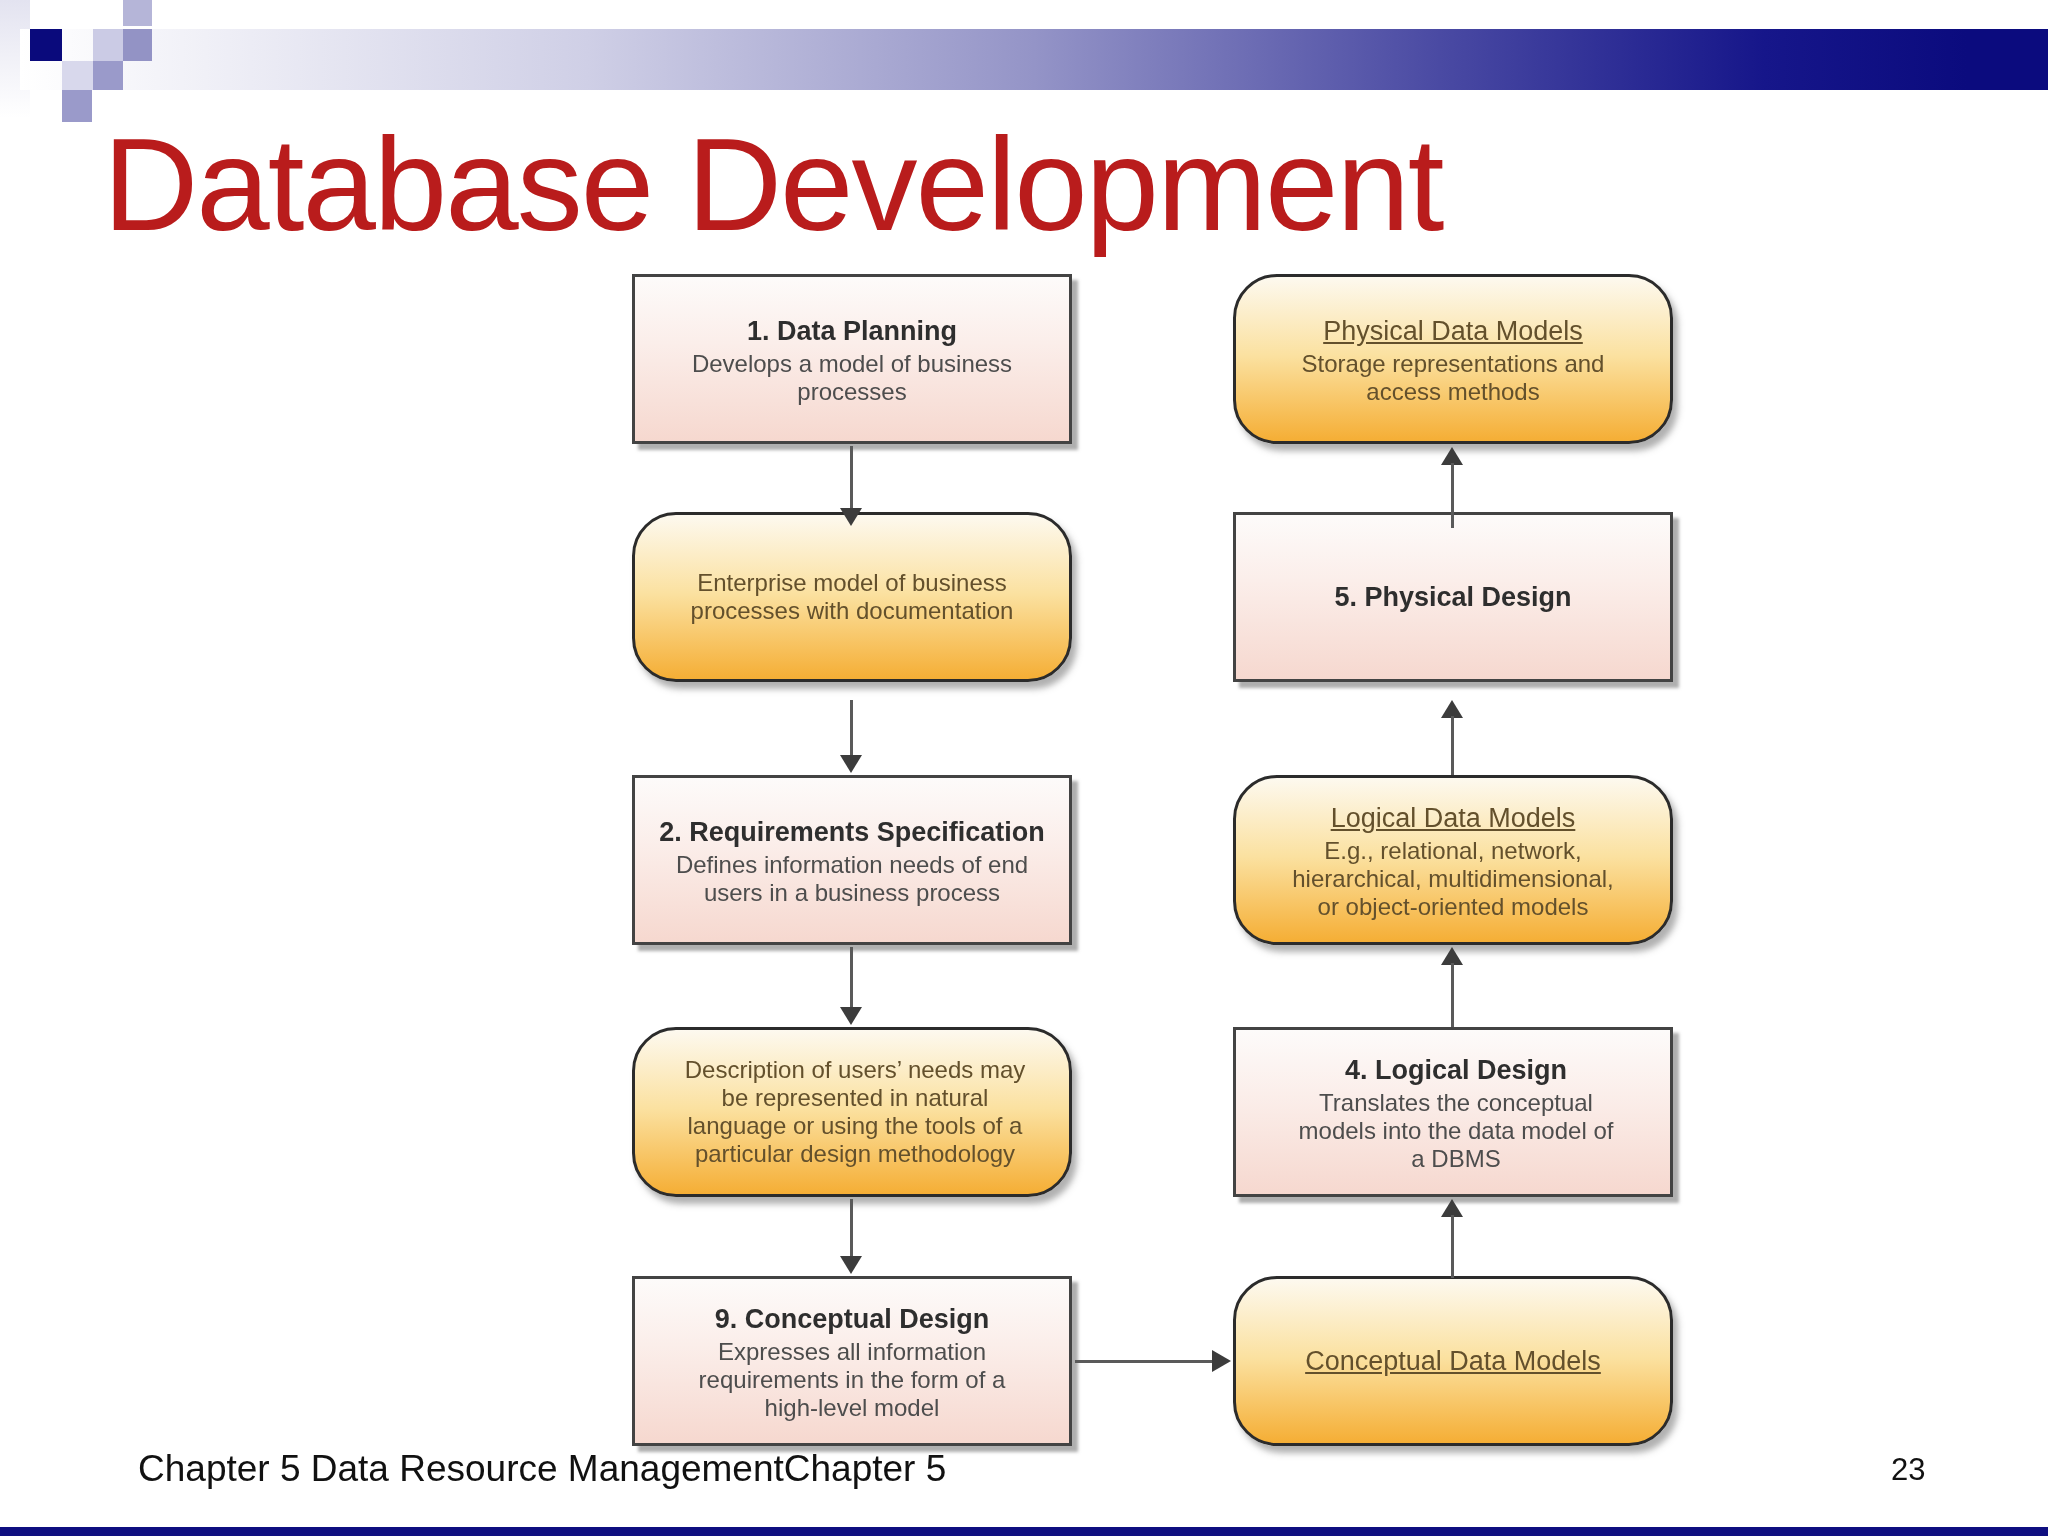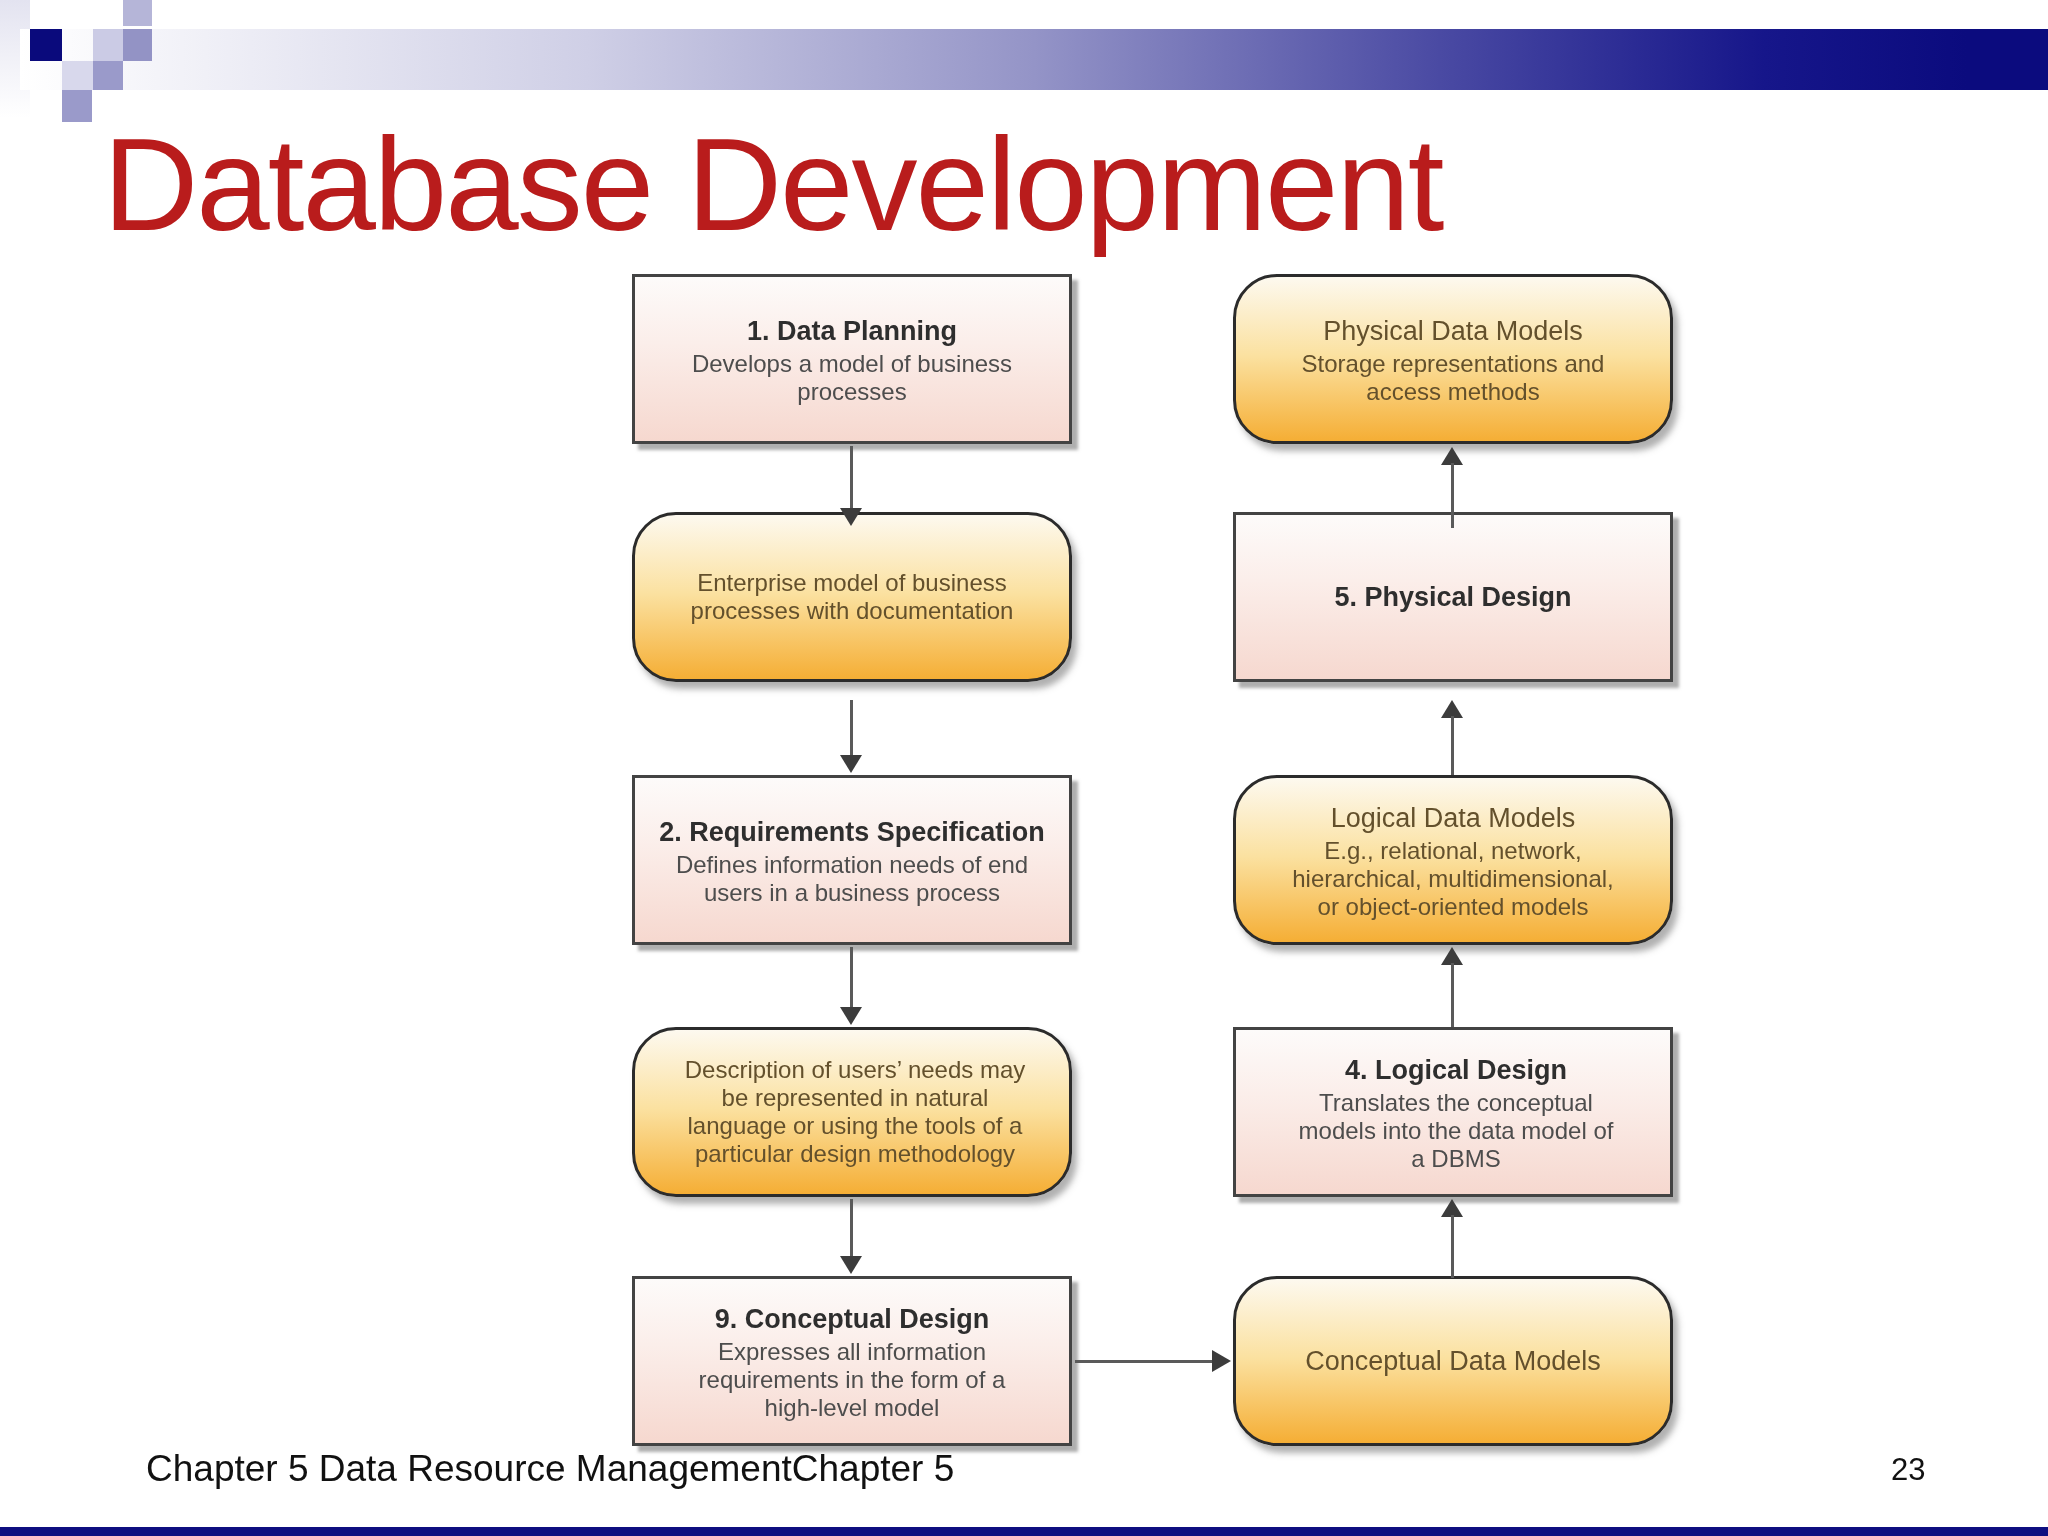--- a/index.html
+++ b/index.html
@@ -19,39 +19,39 @@
   .sq-a{left:93px;top:29px;width:30px;height:32px;background:#cbcbe5;}
   .sq-b{left:123px;top:29px;width:29px;height:32px;background:#9393c5;}
   .sq-c{left:123px;top:0;width:29px;height:26px;background:#b5b5d8;}
   .sq-d{left:62px;top:61px;width:31px;height:29px;background:#d8d8ec;}
   .sq-e{left:93px;top:61px;width:30px;height:29px;background:#9a9aca;}
   .sq-f{left:62px;top:90px;width:30px;height:32px;background:#9a9aca;}
 
   
   .slide-title{left:103px;top:112px;font-size:132px;line-height:1.1;
     letter-spacing:-2px;color:#b91c1c;white-space:nowrap;}
-  .footer-text{left:146px;top:1448px;font-size:37px;color:#111111;white-space:nowrap;}
+  .footer-text{left:138px;top:1448px;font-size:37px;color:#111111;white-space:nowrap;}
   .page-number{left:1891px;top:1452px;font-size:31px;color:#111111;}
   .bottom-strip{left:0;top:1527px;width:2048px;height:9px;background:#0f0f80;}
 
   
   .box{position:absolute;width:440px;height:170px;box-sizing:border-box;
     display:flex;flex-direction:column;justify-content:center;align-items:center;
     text-align:center;padding:6px 10px;}
   .box-title{font-size:27px;line-height:37px;white-space:nowrap;}
   .box-body{font-size:24px;line-height:28px;white-space:pre-line;}
   .rect{border:3px solid #434343;
     background:linear-gradient(180deg,#fdfbfa 0%,#fbeeea 40%,#f6d8cf 100%);
     box-shadow:6px 6px 3px rgba(110,110,110,0.55);align-items:center;}
   .rect .box-title{font-weight:700;color:#2e2e2e;}
   .rect .box-body{color:#4d4d4d;}
   .round{border:3px solid #2b2b2b;border-radius:44px;
     background:linear-gradient(180deg,#fdf9ef 0%,#fbe1a0 48%,#f5ae35 100%);
     box-shadow:5px 7px 6px rgba(100,100,100,0.5);}
-  .round .box-title{color:#63502c;}
+  .round .box-title{color:#63502c;text-decoration:underline;}
   .round .box-body{color:#63502c;}
 
   
   .colL{left:632px;} .colR{left:1233px;}
   .row0{top:274px;} .row1{top:512px;} .row2{top:775px;} .row3{top:1027px;padding-left:16px;} .row4{top:1276px;}
 
   
   .vline{position:absolute;width:3px;background:#5a5a5a;}
   .hline{position:absolute;height:3px;background:#5a5a5a;}
   .head-down{position:absolute;width:0;height:0;

